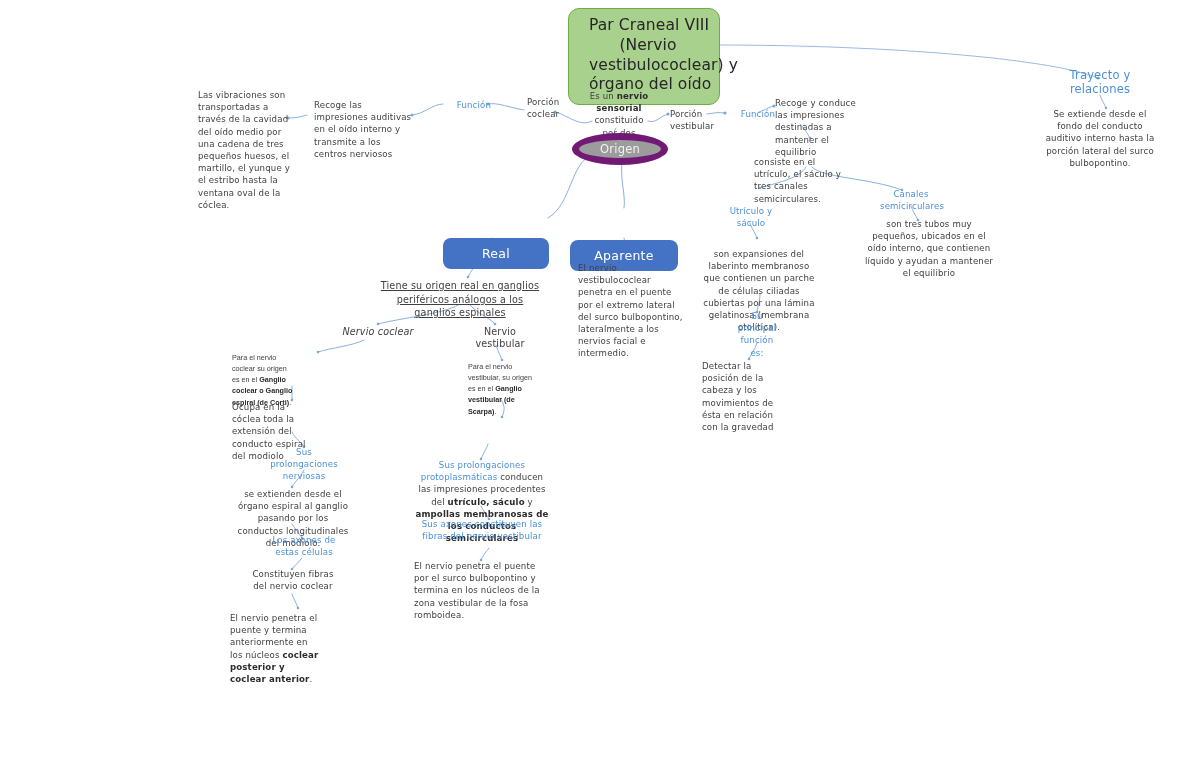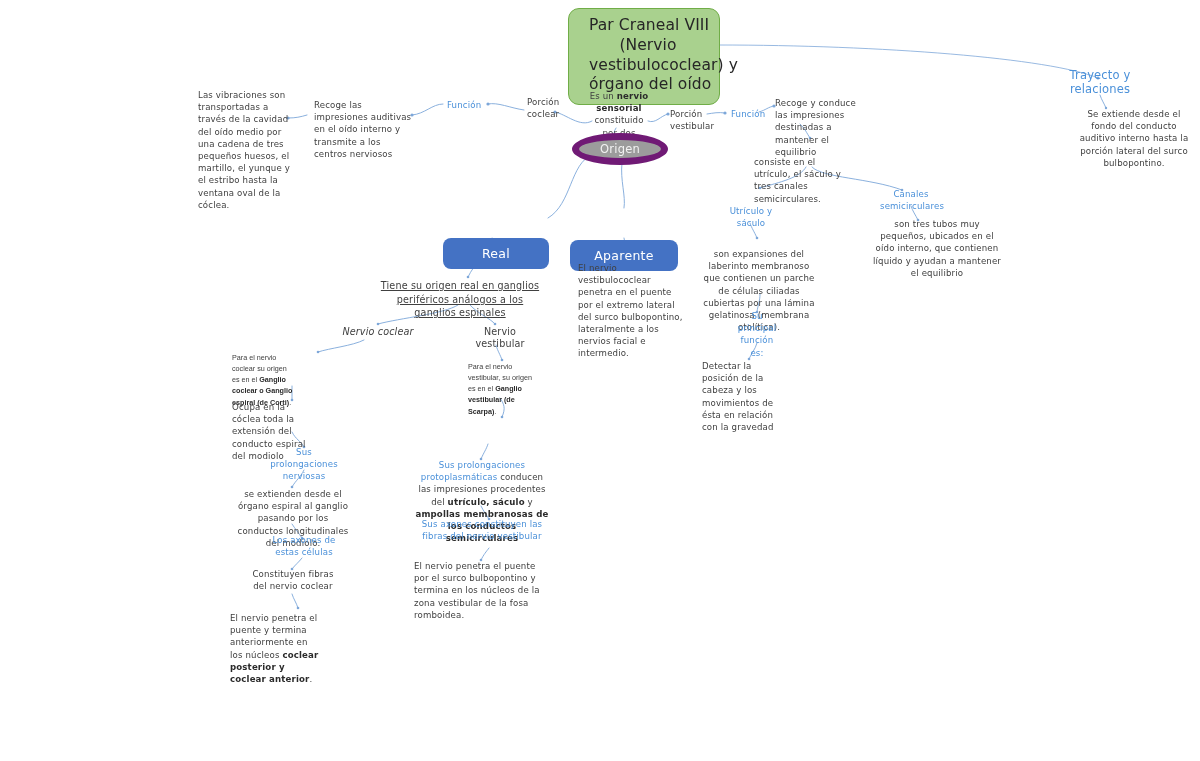--- a/index.html
+++ b/index.html
@@ -85,21 +85,21 @@
   .txt b { font-weight: bold; color: #2b2b2b; }
 
   
   .blue-txt {
     color: #4A90D9;
     font-size: 8.2px;
     letter-spacing: 0.15px;
     line-height: 1.42;
   }
   .blue-txt.c { text-align: center; }
-  .blue-txt.l { text-align: left; }
+  .blue-txt.l { text-align: right; }
 
   
   .cond {
     font-family: "Liberation Sans", sans-serif;
     font-size: 7.2px;
     line-height: 1.55;
     letter-spacing: 0;
   }
   .s-md  { font-size: 8.6px; }
   .s-lg  { font-size: 9.6px; }
@@ -255,25 +255,25 @@
   <div class="node blue-txt c s-md" style="left:722px; top:205px; width:58px;">Utrículo y sáculo</div>
 
   <div class="node txt c s-md" style="left:700px; top:248px; width:118px;">son expansiones del laberinto membranoso que contienen un parche de células ciliadas cubiertas por una lámina gelatinosa (membrana otolítica).</div>
 
   <div class="node blue-txt c s-md" style="left:736px; top:310px; width:42px;">Su principal función es:</div>
 
   <div class="node txt l s-md" style="left:702px; top:360px; width:88px;">Detectar la posición de la cabeza y los movimientos de ésta en relación con la gravedad</div>
 
   <div class="node blue-txt c s-md" style="left:880px; top:188px; width:62px;">Canales semicirculares</div>
 
-  <div class="node txt c s-md" style="left:862px; top:218px; width:134px;margin-left:8px;">son tres tubos muy pequeños, ubicados en el oído interno, que contienen líquido y ayudan a mantener el equilibrio</div>
+  <div class="node txt c s-md" style="left:862px; top:218px; width:134px;">son tres tubos muy pequeños, ubicados en el oído interno, que contienen líquido y ayudan a mantener el equilibrio</div>
 
   <div class="node blue-txt c s-xl" style="left:1044px; top:68px; width:112px; line-height:1.22;">Trayecto y relaciones</div>
 
-  <div class="node txt c s-md" style="left:1040px; top:108px; width:120px;margin-left:34px;">Se extiende desde el fondo del conducto auditivo interno hasta la porción lateral del surco bulbopontino.</div>
+  <div class="node txt c s-md" style="left:1040px; top:108px; width:120px;">Se extiende desde el fondo del conducto auditivo interno hasta la porción lateral del surco bulbopontino.</div>
 
   <div class="node grey-ellipse" style="left:572px; top:133px; width:96px; height:32px;">Origen</div>
 
   <div class="node blue-box" style="left:443px; top:206px; width:106px; height:31px;">Real</div>
 
   <div class="node blue-box" style="left:570px; top:208px; width:108px; height:31px;">Aparente</div>
 
   <div class="node txt l s-md" style="left:578px; top:262px; width:110px;">El nervio vestibulococlear penetra en el puente por el extremo lateral del surco bulbopontino, lateralmente a los nervios facial e intermedio.</div>
 
   <div class="node txt c s-lg" style="left:380px; top:279px; width:160px;text-decoration:underline;">Tiene su origen real en ganglios periféricos análogos a los ganglios espinales</div>

